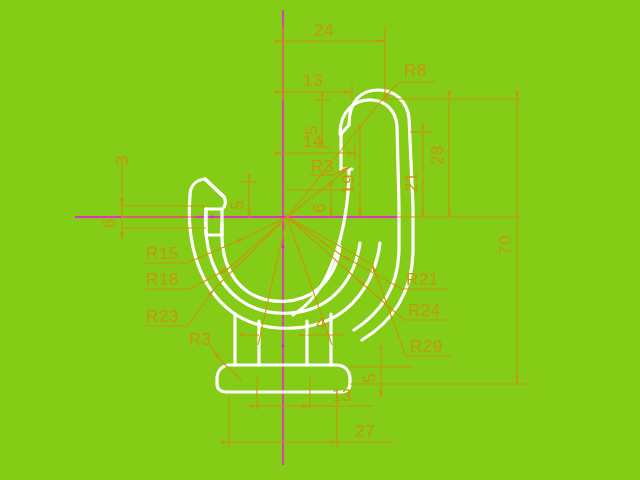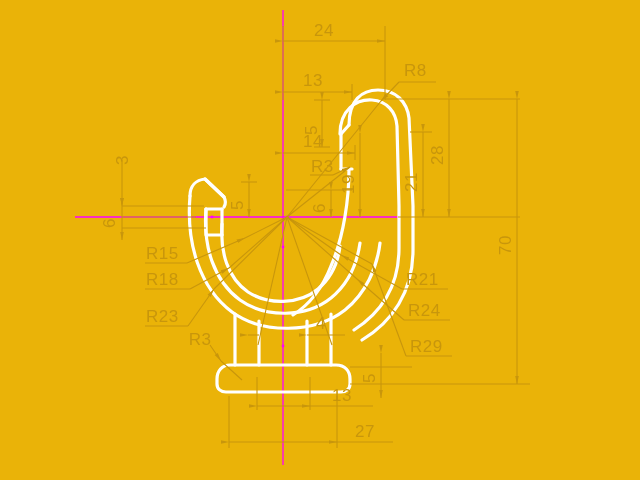--- a/index.html
+++ b/index.html
@@ -5,21 +5,21 @@
 <style>
   html, body {
     margin: 0;
     padding: 0;
     background: #000000;
   }
   #cad-root {
     position: relative;
     width: 640px;
     height: 480px;
-    background: #eab308;
+    background: #84cc16;
     overflow: hidden;
     font-family: "Liberation Sans", sans-serif;
   }
   #cad-svg {
     position: absolute;
     left: 0;
     top: 0;
     width: 640px;
     height: 480px;
     display: block;

